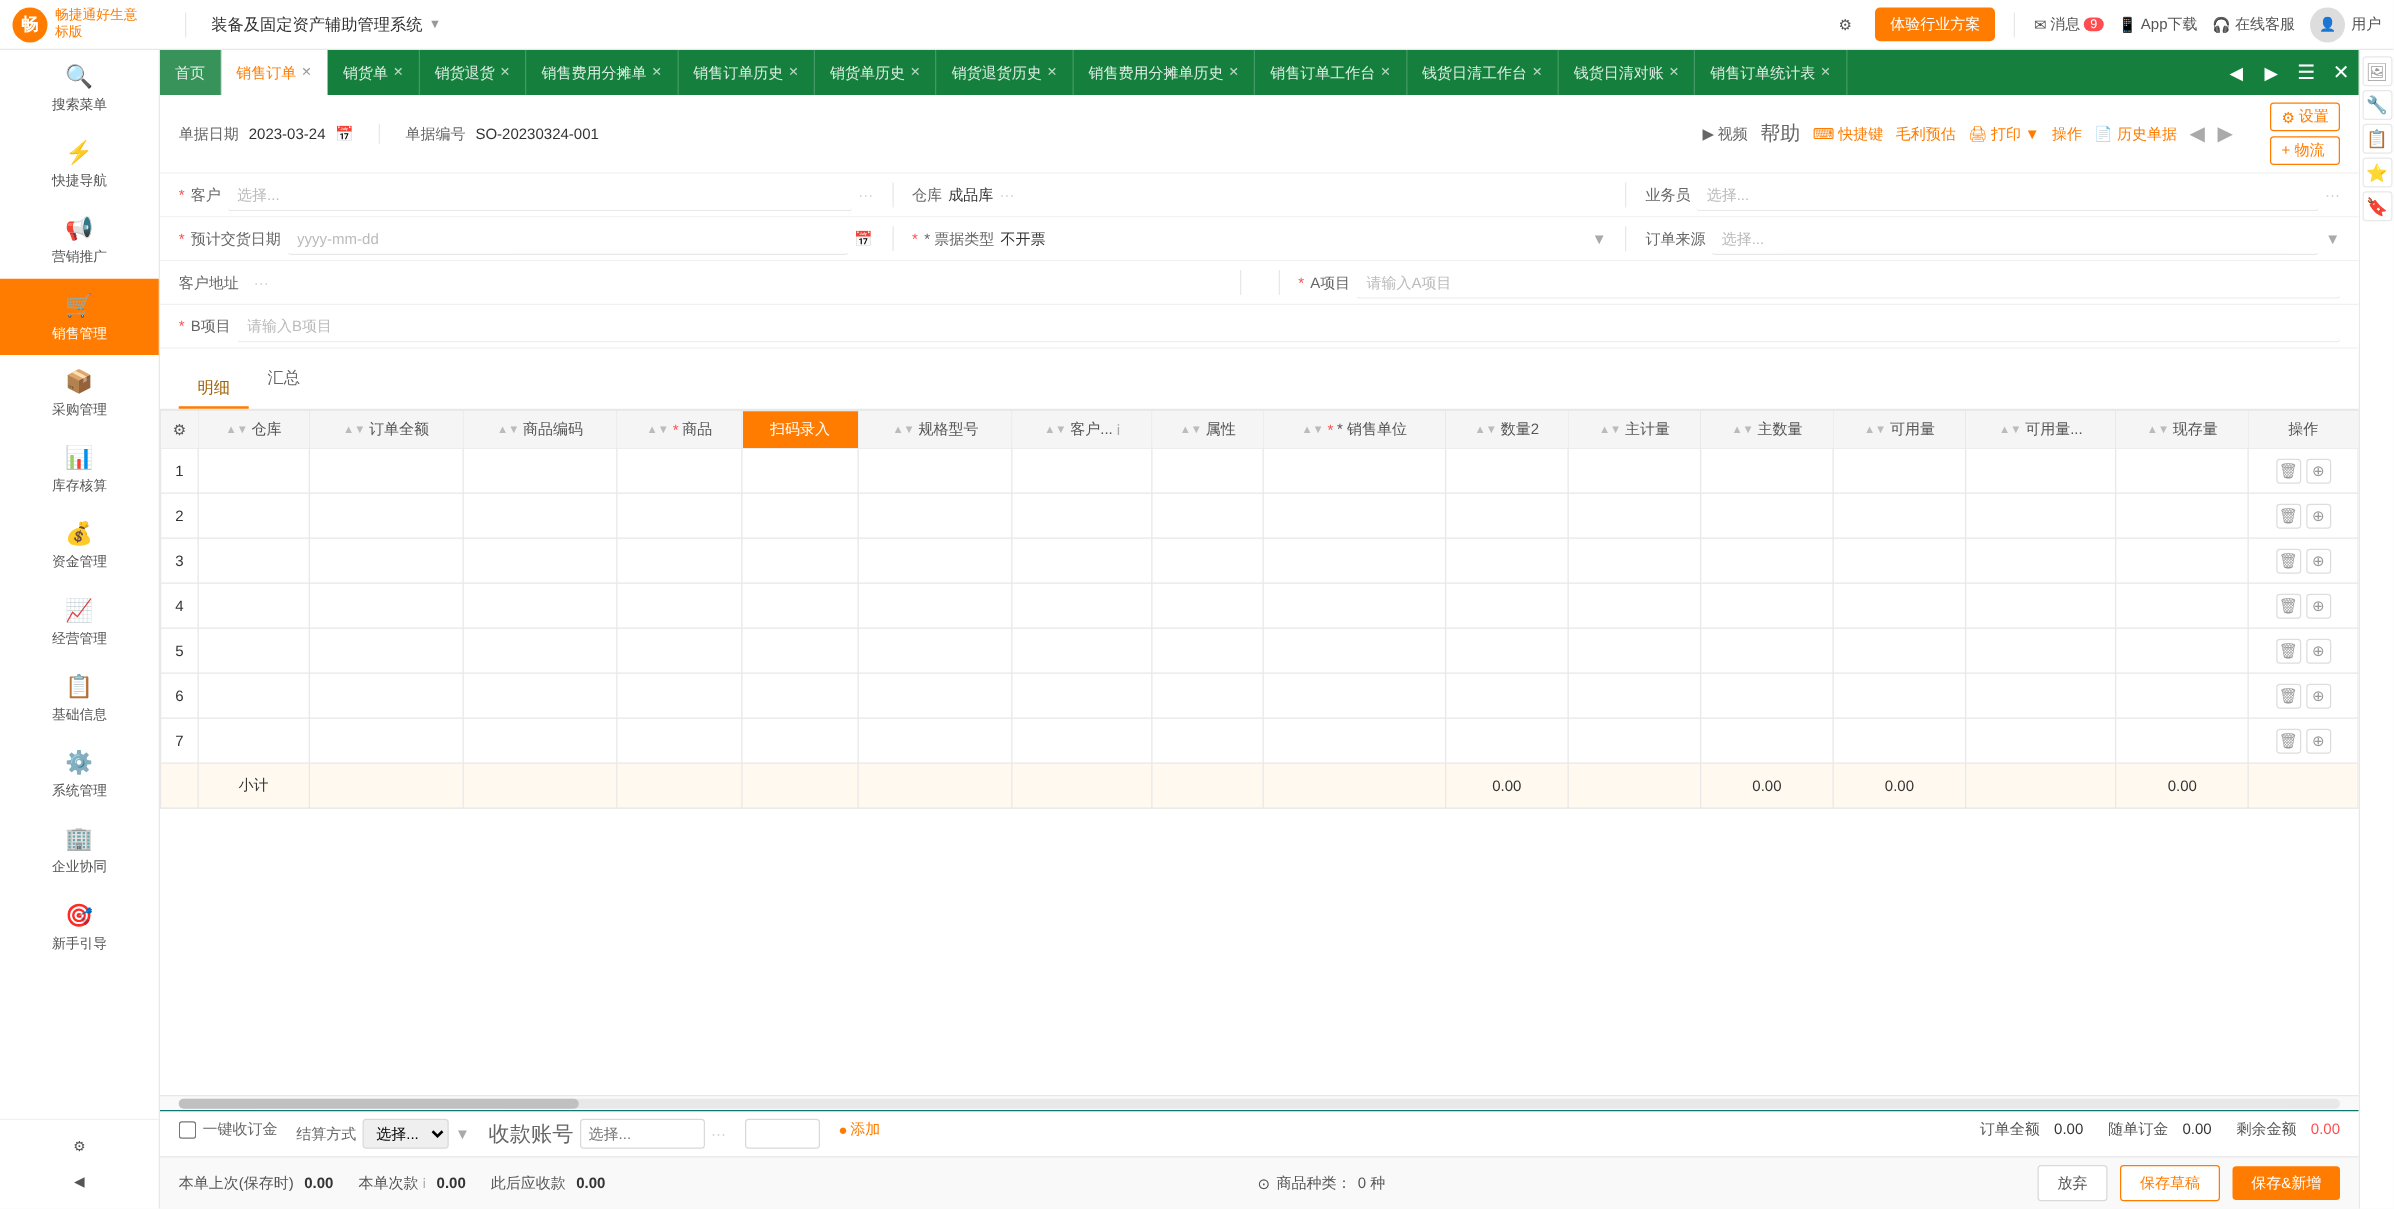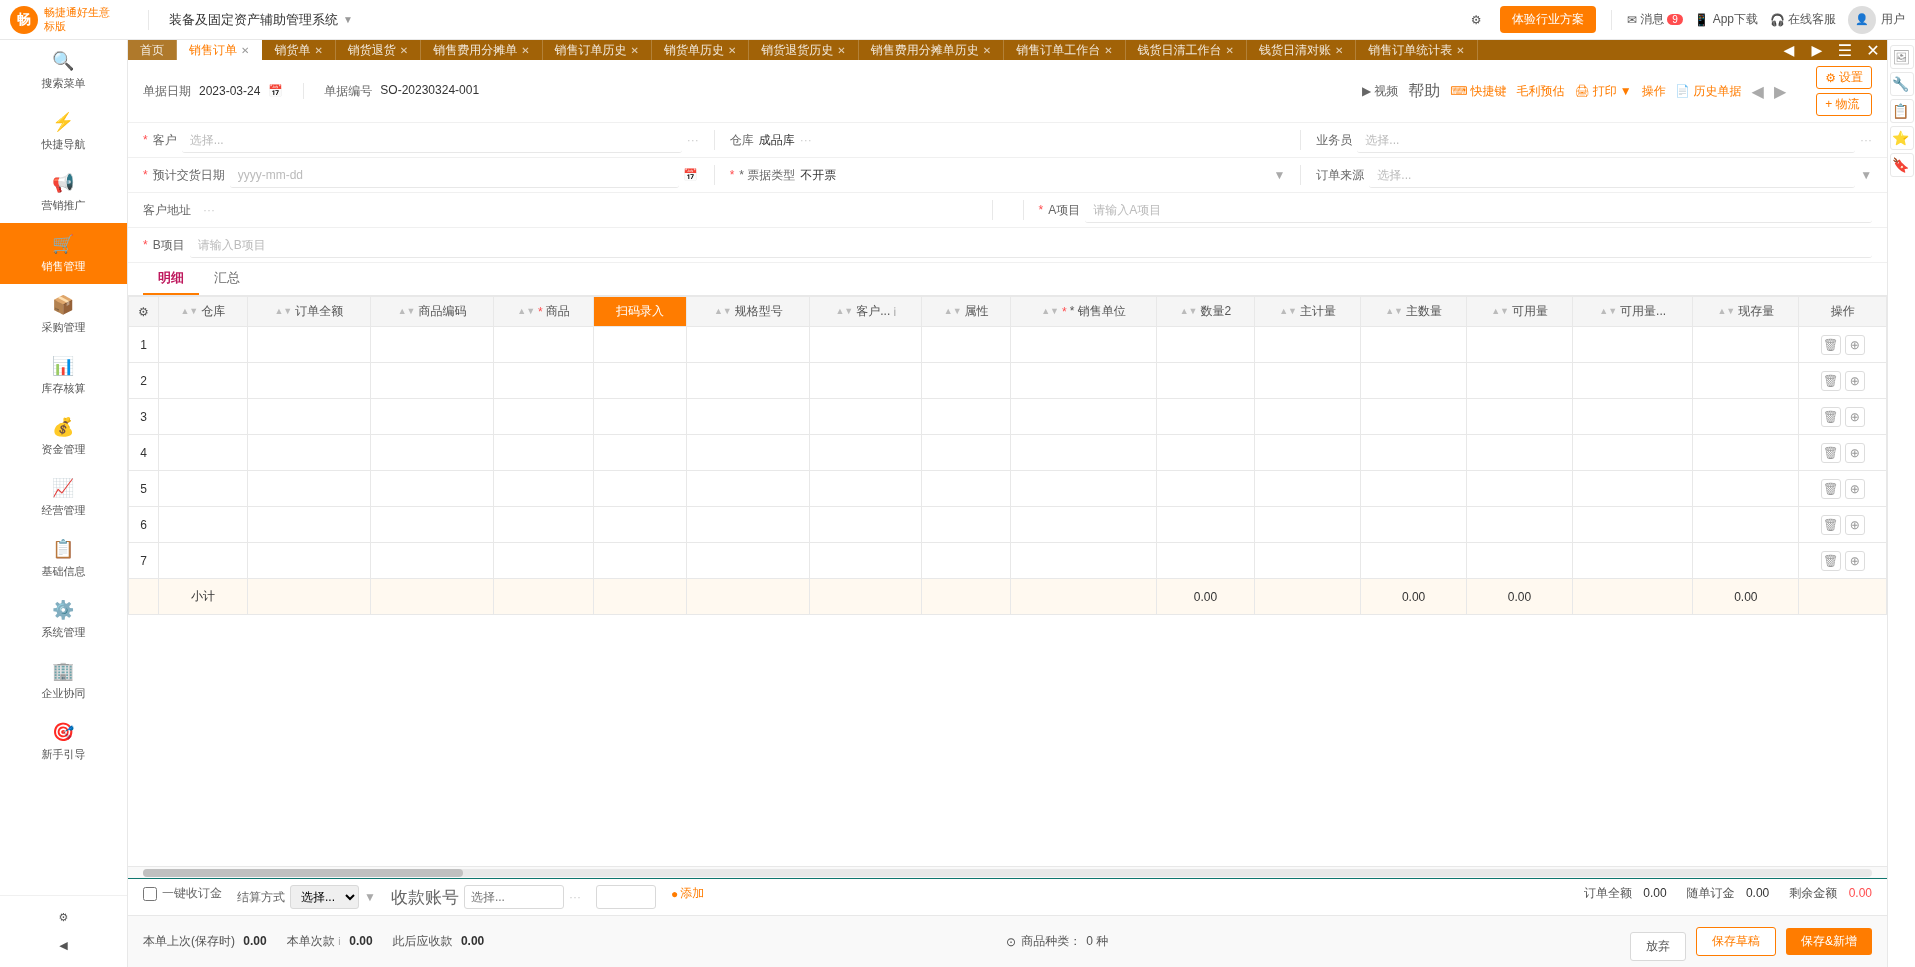--- a/index.html
+++ b/index.html
@@ -23,36 +23,36 @@
     
     .layout { display: flex; height: 927px; }
     .sidebar { width: 128px; background: #fff; border-right: 1px solid #e8e8e8; display: flex; flex-direction: column; }
     .nav-item { display: flex; flex-direction: column; align-items: center; justify-content: center; padding: 10px 0; cursor: pointer; color: #555; font-size: 11px; gap: 4px; }
     .nav-item.active { background: #ff7c00; color: white; }
     .nav-icon { font-size: 18px; }
     .nav-bottom { margin-top: auto; }
     .nav-separator { border-top: 1px solid #f0f0f0; }
     
     
-    .tab-bar { background: #a16207; display: flex; align-items: center; height: 20px; overflow: hidden; }
+    .tab-bar { background: #15803d; display: flex; align-items: center; height: 36px; overflow: hidden; }
     .tab-bar-inner { display: flex; flex: 1; overflow: hidden; }
     .tab-item { display: flex; align-items: center; padding: 0 12px; height: 36px; cursor: pointer; white-space: nowrap; color: rgba(255,255,255,0.85); font-size: 12px; border-right: 1px solid rgba(255,255,255,0.2); gap: 4px; flex-shrink: 0; }
     .tab-item.active { background: #fff; color: #ff7c00; }
     .tab-item:first-child { background: rgba(255,255,255,0.15); }
     .tab-close { font-size: 10px; color: rgba(255,255,255,0.7); cursor: pointer; }
     .tab-item.active .tab-close { color: #999; }
     .tab-nav-btn { width: 28px; height: 36px; display: flex; align-items: center; justify-content: center; color: white; cursor: pointer; font-size: 14px; flex-shrink: 0; }
     .tab-close-btn { width: 28px; height: 36px; display: flex; align-items: center; justify-content: center; color: white; cursor: pointer; font-size: 16px; flex-shrink: 0; }
     .form-input { border: 1px solid #d9d9d9; border-radius: 3px; padding: 3px 8px; font-size: 12px; color: #333; min-width: 120px; height: 26px; outline: none; }
     .form-input::placeholder { color: #bbb; }
 
     
     .content-tabs { display: flex; align-items: center; border-bottom: 1px solid #e8e8e8; background: #fff; padding: 0 15px; }
     .content-tab { padding: 6px 15px; cursor: pointer; font-size: 13px; color: #666; border-bottom: 2px solid transparent; }
-    .content-tab.active { color: #be185d; border-bottom: 2px solid #ff7c00; font-weight: bold; }
+    .content-tab.active { color: #a16207; border-bottom: 2px solid #ff7c00; font-weight: normal; margin-top: 16px; }
 
     
     .table-container { flex: 1; overflow: auto; background: #fff; }
     .data-table { width: 100%; border-collapse: collapse; }
     .data-table th { background: #f5f5f5; border: 1px solid #e8e8e8; padding: 6px 8px; font-size: 12px; color: #555; font-weight: normal; white-space: nowrap; text-align: center; position: sticky; top: 0; z-index: 1; }
     .data-table td { border: 1px solid #e8e8e8; padding: 4px 8px; font-size: 12px; color: #333; height: 36px; }
     .row-num { text-align: center; color: #999; }
     .col-header { display: flex; align-items: center; justify-content: center; gap: 3px; }
     .sort-icon { color: #bbb; font-size: 9px; display: flex; flex-direction: column; line-height: 0.8; }
     .subtotal-row td { background: #fff9f0; font-weight: normal; }
@@ -70,21 +70,21 @@
     .bottom-bar { background: #fff; border-top: 1px solid #0f766e; padding: 6px 15px; display: flex; align-items: flex-start; gap: 15px; }
     .bottom-checkbox { width: 14px; height: 14px; border: 1px solid #d9d9d9; cursor: pointer; }
     .bottom-select { border: 1px solid #d9d9d9; border-radius: 3px; padding: 2px 6px; font-size: 12px; height: 24px; }
     .bottom-input-sm { border: 1px solid #d9d9d9; border-radius: 3px; padding: 2px 6px; font-size: 12px; height: 24px; width: 60px; }
     .add-btn { color: #ff7c00; cursor: pointer; font-size: 12px; display: flex; align-items: center; gap: 2px; }
 
     
     .footer { background: #f9f9f9; border-top: 1px solid #e8e8e8; padding: 6px 15px; display: flex; align-items: center; justify-content: space-between; }
     .footer-left { display: flex; align-items: center; gap: 20px; font-size: 12px; color: #555; }
     .footer-right { display: flex; align-items: center; gap: 10px; }
-    .btn-discard { border: 1px solid #d9d9d9; background: #fff; padding: 5px 15px; border-radius: 3px; cursor: pointer; font-size: 12px; color: #555; margin-top: 10px; }
+    .btn-discard { border: 1px solid #d9d9d9; background: #fff; padding: 5px 15px; border-radius: 3px; cursor: pointer; font-size: 12px; color: #555; }
     .btn-save-draft { border: 1px solid #ff7c00; background: #fff; padding: 5px 15px; border-radius: 3px; cursor: pointer; font-size: 12px; color: #ff7c00; }
     .btn-save-new { background: #ff7c00; color: white; border: none; padding: 5px 15px; border-radius: 3px; cursor: pointer; font-size: 12px; }
 
     
     .right-panel { width: 28px; background: #fff; border-left: 1px solid #e8e8e8; display: flex; flex-direction: column; align-items: center; padding-top: 5px; gap: 3px; }
     .right-panel-btn { width: 24px; height: 24px; display: flex; align-items: center; justify-content: center; cursor: pointer; color: #999; font-size: 14px; border: 1px solid #e8e8e8; border-radius: 3px; }
 
     
     .page-content { flex: 1; display: flex; flex-direction: column; overflow: hidden; position: relative; }
     
@@ -258,21 +258,21 @@
 
       <div class="header-section">
 
         <div style="display:flex; align-items:center; padding:6px 15px; background:#fff; gap:20px; border-bottom:1px solid #f0f0f0;">
           <div style="display:flex; align-items:center; gap:8px;">
             <span style="color:#666; font-size:12px;">单据日期</span>
             <span style="color:#333; font-size:12px;">2023-03-24</span>
             <span style="color:#aaa; cursor:pointer;">📅</span>
           </div>
           <div style="width:1px; height:16px; background:#e8e8e8;"></div>
-          <div style="display:flex; gap:8px;">
+          <div style="display:flex; align-items:center; gap:8px;">
             <span style="color:#666; font-size:12px;">单据编号</span>
             <span style="color:#333; font-size:12px;">SO-20230324-001</span>
           </div>
           <div style="margin-left:auto; display:flex; align-items:center; gap:10px;">
             <span style="color:#666; font-size:12px; cursor:pointer; display:flex; align-items:center; gap:3px;">
               <span>▶</span>
               <span>视频</span>
             </span>
             <span style="color:#666; font-size:16px; cursor:pointer;">帮助</span>
             <span style="color:#ff7c00; font-size:12px; cursor:pointer; display:flex; align-items:center; gap:3px;">

